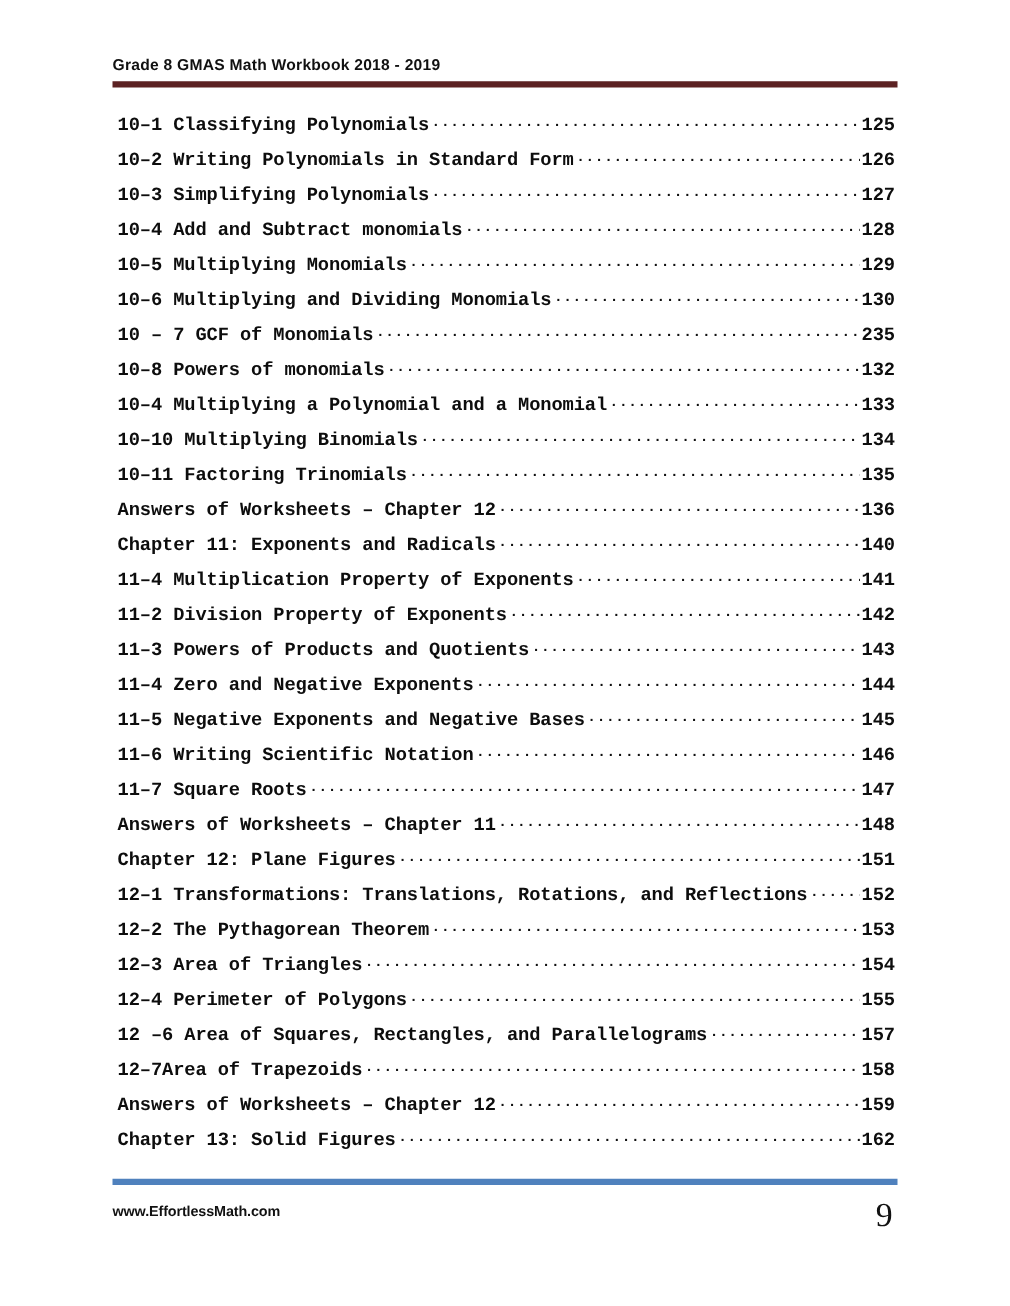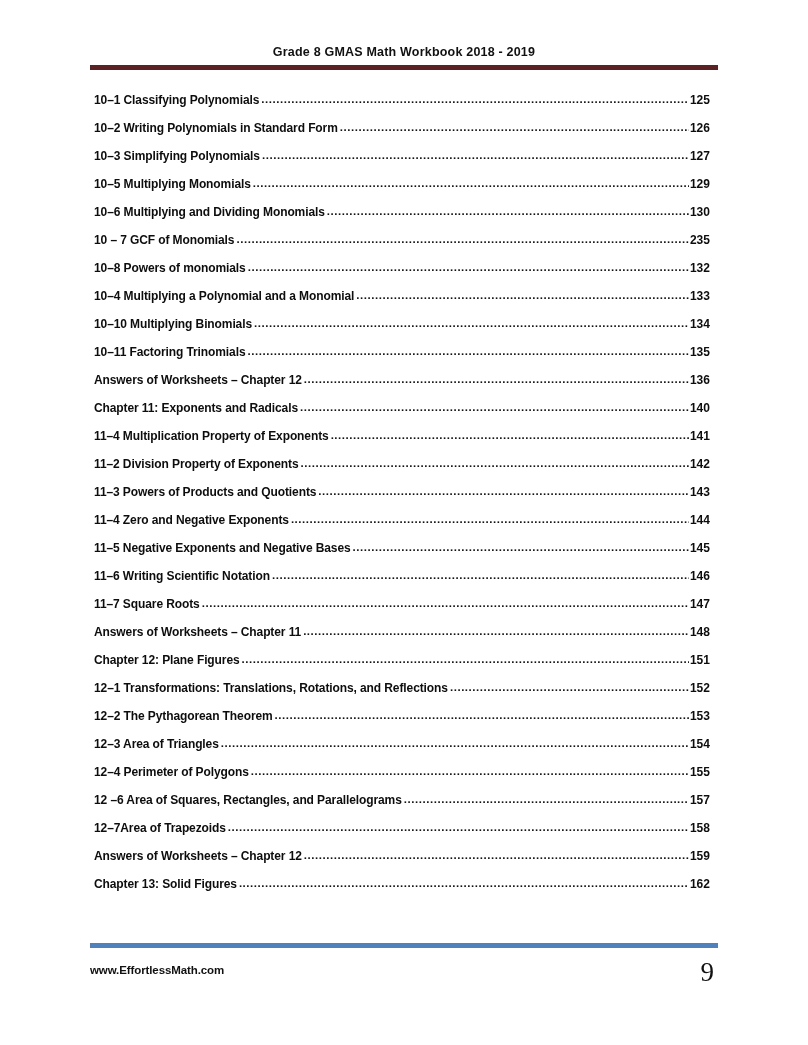--- a/index.html
+++ b/index.html
@@ -27,21 +27,21 @@
   .page-header {
     position: absolute;
     left: 90px;
     top: 44px;
     width: 628px;
   }
   .header-title {
     font-size: 12.5px;
     font-weight: bold;
     color: #111111;
-    text-align: center;
+    text-align: left;
     letter-spacing: 0.2px;
     line-height: 16px;
     white-space: nowrap;
   }
   .header-rule {
     margin-top: 5px;
     height: 5px;
     width: 628px;
     background: #5C2223;
   }
@@ -50,25 +50,26 @@
   .toc {
     position: absolute;
     left: 94px;
     top: 92px;
     width: 622px;
   }
   .toc-row {
     display: flex;
     align-items: baseline;
     height: 28px;
-    font-size: 12px;
+    font-size: 15px;
     color: #0d0d0d;
     font-weight: bold;
     letter-spacing: -0.1px;
     white-space: nowrap;
+    font-family: Liberation Mono, monospace;
   }
   .toc-title {
     flex: 0 0 auto;
     padding-right: 1px;
   }
   .toc-leader {
     flex: 1 1 auto;
     overflow: hidden;
     position: relative;
     height: 12px;
@@ -144,20 +145,25 @@
         <span class="toc-title">10–2 Writing Polynomials in Standard Form</span>
         <span class="toc-leader"></span>
         <span class="toc-page">126</span>
       </div>
       <div class="toc-row">
         <span class="toc-title">10–3 Simplifying Polynomials</span>
         <span class="toc-leader"></span>
         <span class="toc-page">127</span>
       </div>
       <div class="toc-row">
+        <span class="toc-title">10–4 Add and Subtract monomials</span>
+        <span class="toc-leader"></span>
+        <span class="toc-page">128</span>
+      </div>
+      <div class="toc-row">
         <span class="toc-title">10–5 Multiplying Monomials</span>
         <span class="toc-leader"></span>
         <span class="toc-page">129</span>
       </div>
       <div class="toc-row">
         <span class="toc-title">10–6 Multiplying and Dividing Monomials</span>
         <span class="toc-leader"></span>
         <span class="toc-page">130</span>
       </div>
       <div class="toc-row">

